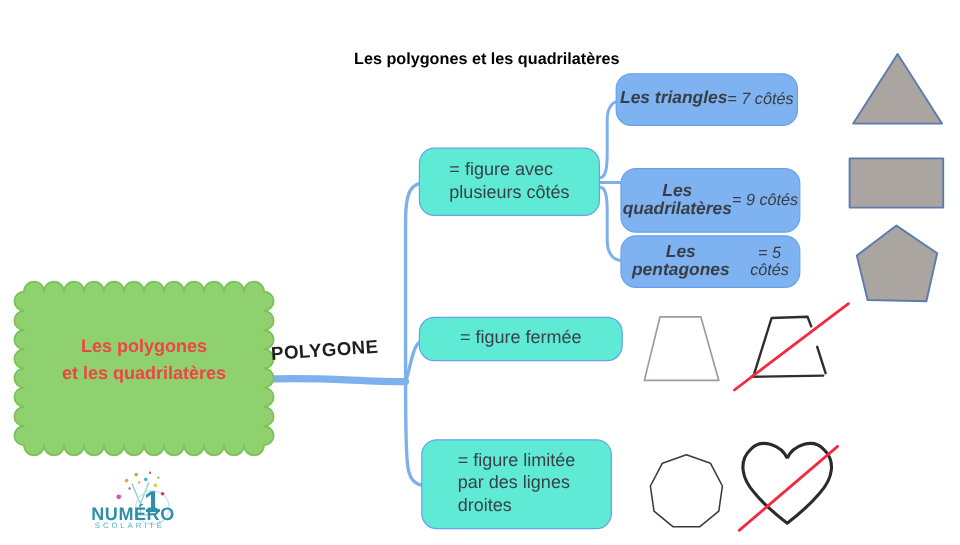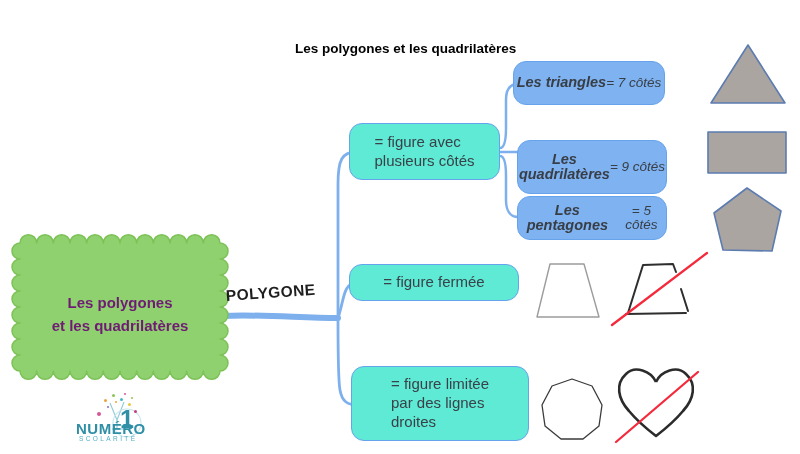--- a/index.html
+++ b/index.html
@@ -22,23 +22,23 @@
     box-sizing:border-box;
   }
   .leaf{
     position:absolute;background:#7EB2F0;border:1px solid #66A3EC;border-radius:13px;
     color:#383E46;display:flex;flex-direction:row;align-items:center;justify-content:center;
     text-align:center;white-space:pre-line;box-sizing:border-box;
   }
   .leaf-title{font-weight:bold;font-style:italic;font-size:14.5px;line-height:1.05;}
   .leaf-sub{font-style:italic;font-size:13.5px;line-height:1.05;margin-top:0px;}
   .cloud-label{
-    left:20px;top:250px;width:200px;height:128px;
+    left:20px;top:236px;width:200px;height:128px;
     display:flex;align-items:center;justify-content:center;text-align:center;
-    font-weight:bold;font-size:15px;line-height:1.55;color:#701a75;white-space:pre-line;
+    font-weight:bold;font-size:15px;line-height:1.55;color:#ef4444;white-space:pre-line;
   }
   .trunk-label{
     left:226px;top:287px;font-size:15.5px;font-weight:bold;color:#1E1E1E;
     letter-spacing:0.4px;transform:rotate(-4deg);transform-origin:left center;
   }
   
   .logo-brand{left:76px;top:420px;font-size:15px;font-weight:bold;color:#2E8FA6;letter-spacing:0.5px;}
   .logo-number{left:120px;top:405px;font-size:25px;font-weight:bold;color:#2E8FA6;}
   .logo-tagline{left:79px;top:435px;font-size:6.5px;color:#4FB0C4;letter-spacing:2.4px;}
   .dot{position:absolute;border-radius:50%;}
@@ -90,21 +90,21 @@
 
   <div class="abs page-heading">Les polygones et les quadrilatères</div>
 
   <div class="abs cloud-label">Les polygones
 et les quadrilatères</div>
   <div class="abs trunk-label">POLYGONE</div>
 
   <div class="node" style="left:349px;top:123px;width:151px;height:57px;">= figure avec
 plusieurs côtés</div>
   <div class="node" style="left:349px;top:264px;width:170px;height:37px;">= figure fermée</div>
-  <div class="node" style="left:351px;top:366px;width:178px;height:75px;">= figure limitée
+  <div class="node" style="left:351px;top:366px;width:159px;height:75px;">= figure limitée
 par des lignes
 droites</div>
 
   <div class="leaf" style="left:513px;top:61px;width:152px;height:44px;">
     <span class="leaf-title">Les triangles</span>
     <span class="leaf-sub">= 7 côtés</span>
   </div>
   <div class="leaf" style="left:517px;top:112px;width:150px;height:54px;margin-top:28px;">
     <span class="leaf-title">Les
 quadrilatères</span>

